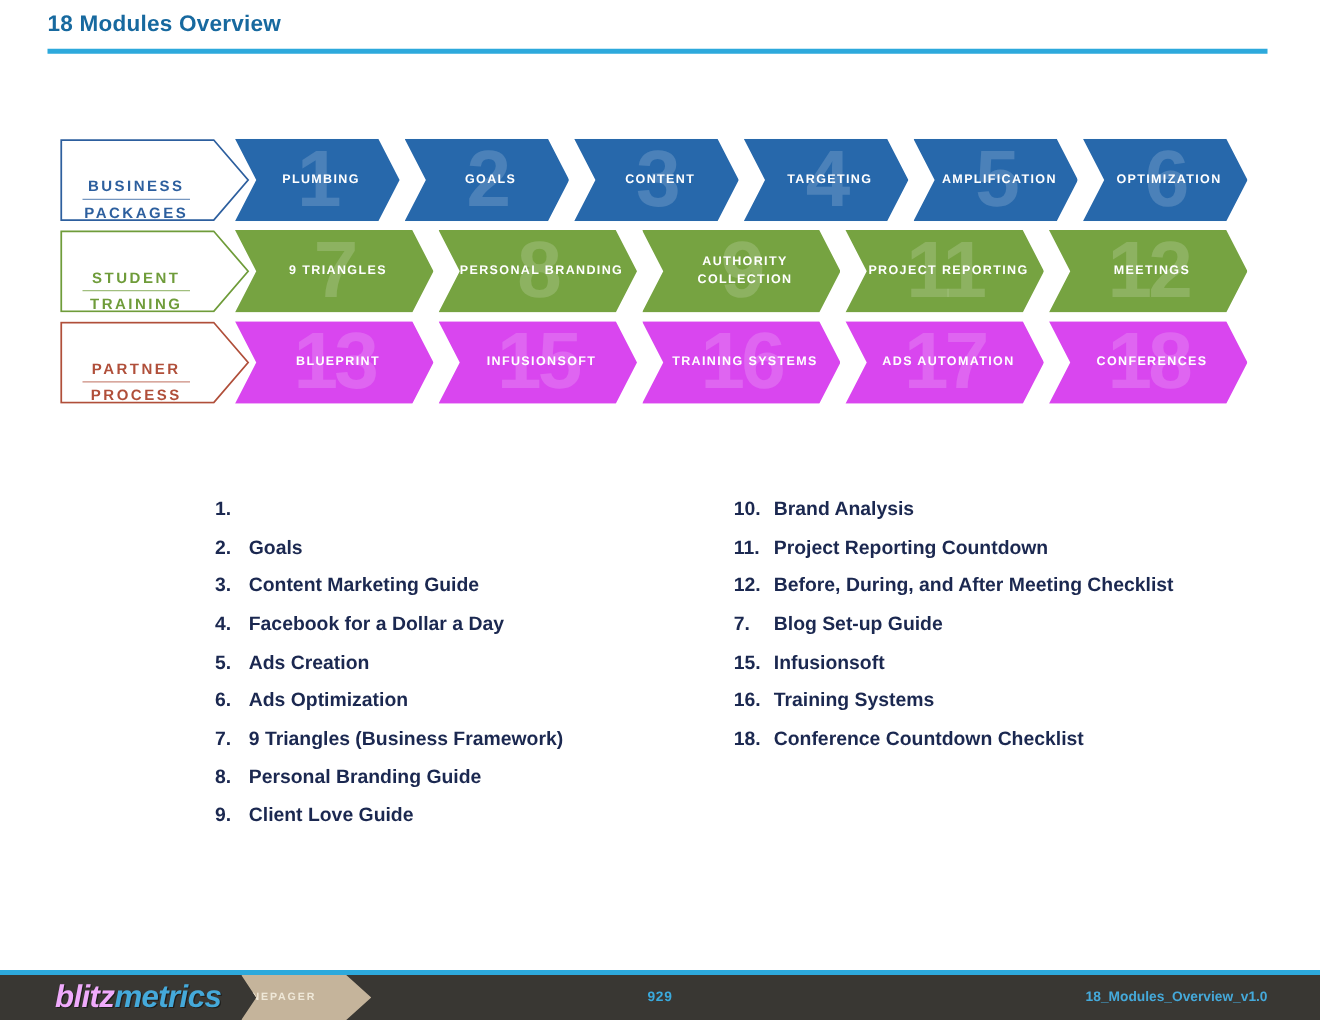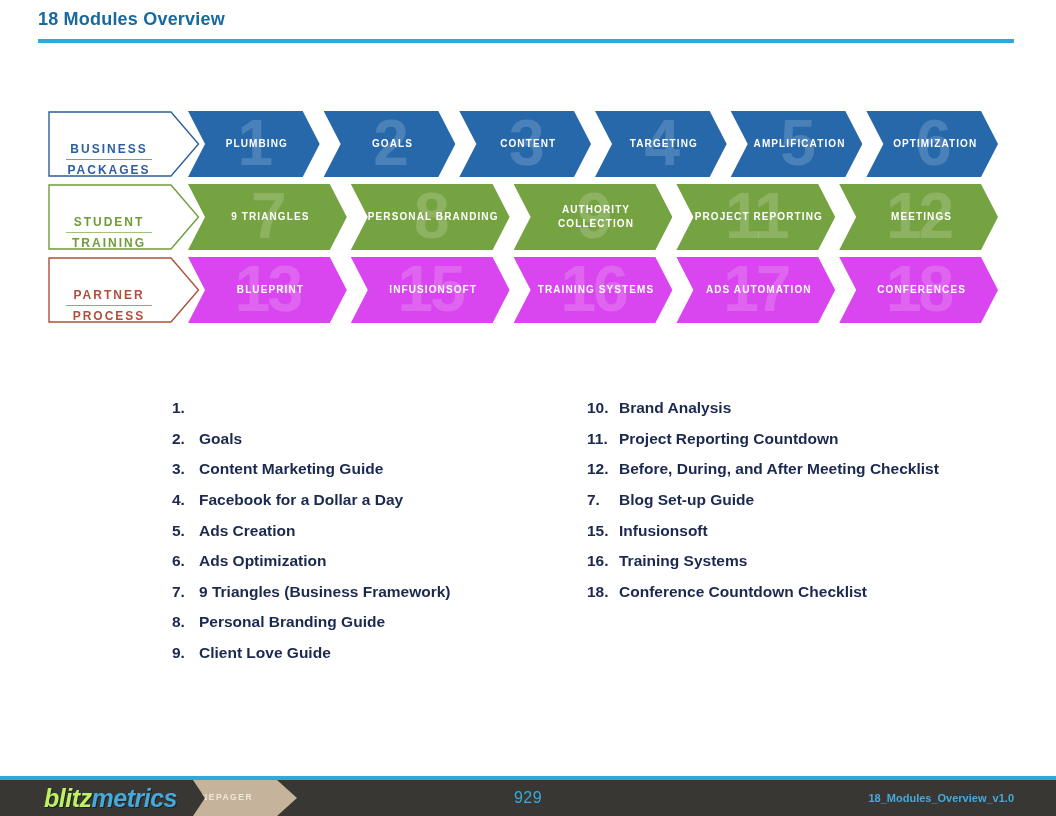--- a/index.html
+++ b/index.html
@@ -76,31 +76,31 @@
   
   .footer {
     position:absolute; left:0; bottom:0; width:1056px; height:40px;
     background:#393733; border-top:4px solid #2da9dc;
   }
   .brand {
     position:absolute; left:44px; top:50%; transform:translateY(-50%);
     font-style:italic; font-weight:bold; font-size:25px; letter-spacing:-0.5px;
     text-shadow:1px 1px 0 rgba(0,0,0,0.45);
   }
-  .brand .b1 { color:#bef264; }
+  .brand .b1 { color:#f0abfc; }
   .brand .b2 { color:#45a9da; }
   .badge {
     position:absolute; left:193px; top:0; width:104px; height:36px; background:#c5b49b;
     clip-path: polygon(0 0, calc(100% - 20px) 0, 100% 50%, calc(100% - 20px) 100%, 0 100%, 12px 50%);
     display:flex; flex-direction:row; align-items:center; justify-content:flex-start;
     color:#efe8d8; font-size:8.5px; font-weight:bold; letter-spacing:1.5px; line-height:1.35;
   }
   .pagenum {
     position:absolute; left:50%; top:50%; transform:translate(-50%,-50%);
-    color:#3aa9dc; font-weight:normal; font-size:16px; letter-spacing:0.5px;
+    color:#3aa9dc; font-weight:bold; font-size:11px; letter-spacing:0.5px;
   }
   .version {
     position:absolute; right:42px; top:50%; transform:translateY(-50%);
     color:#45a9da; font-weight:bold; font-size:11px;
   }
 </style>
 </head>
 <body>
 
 <div class="page">

